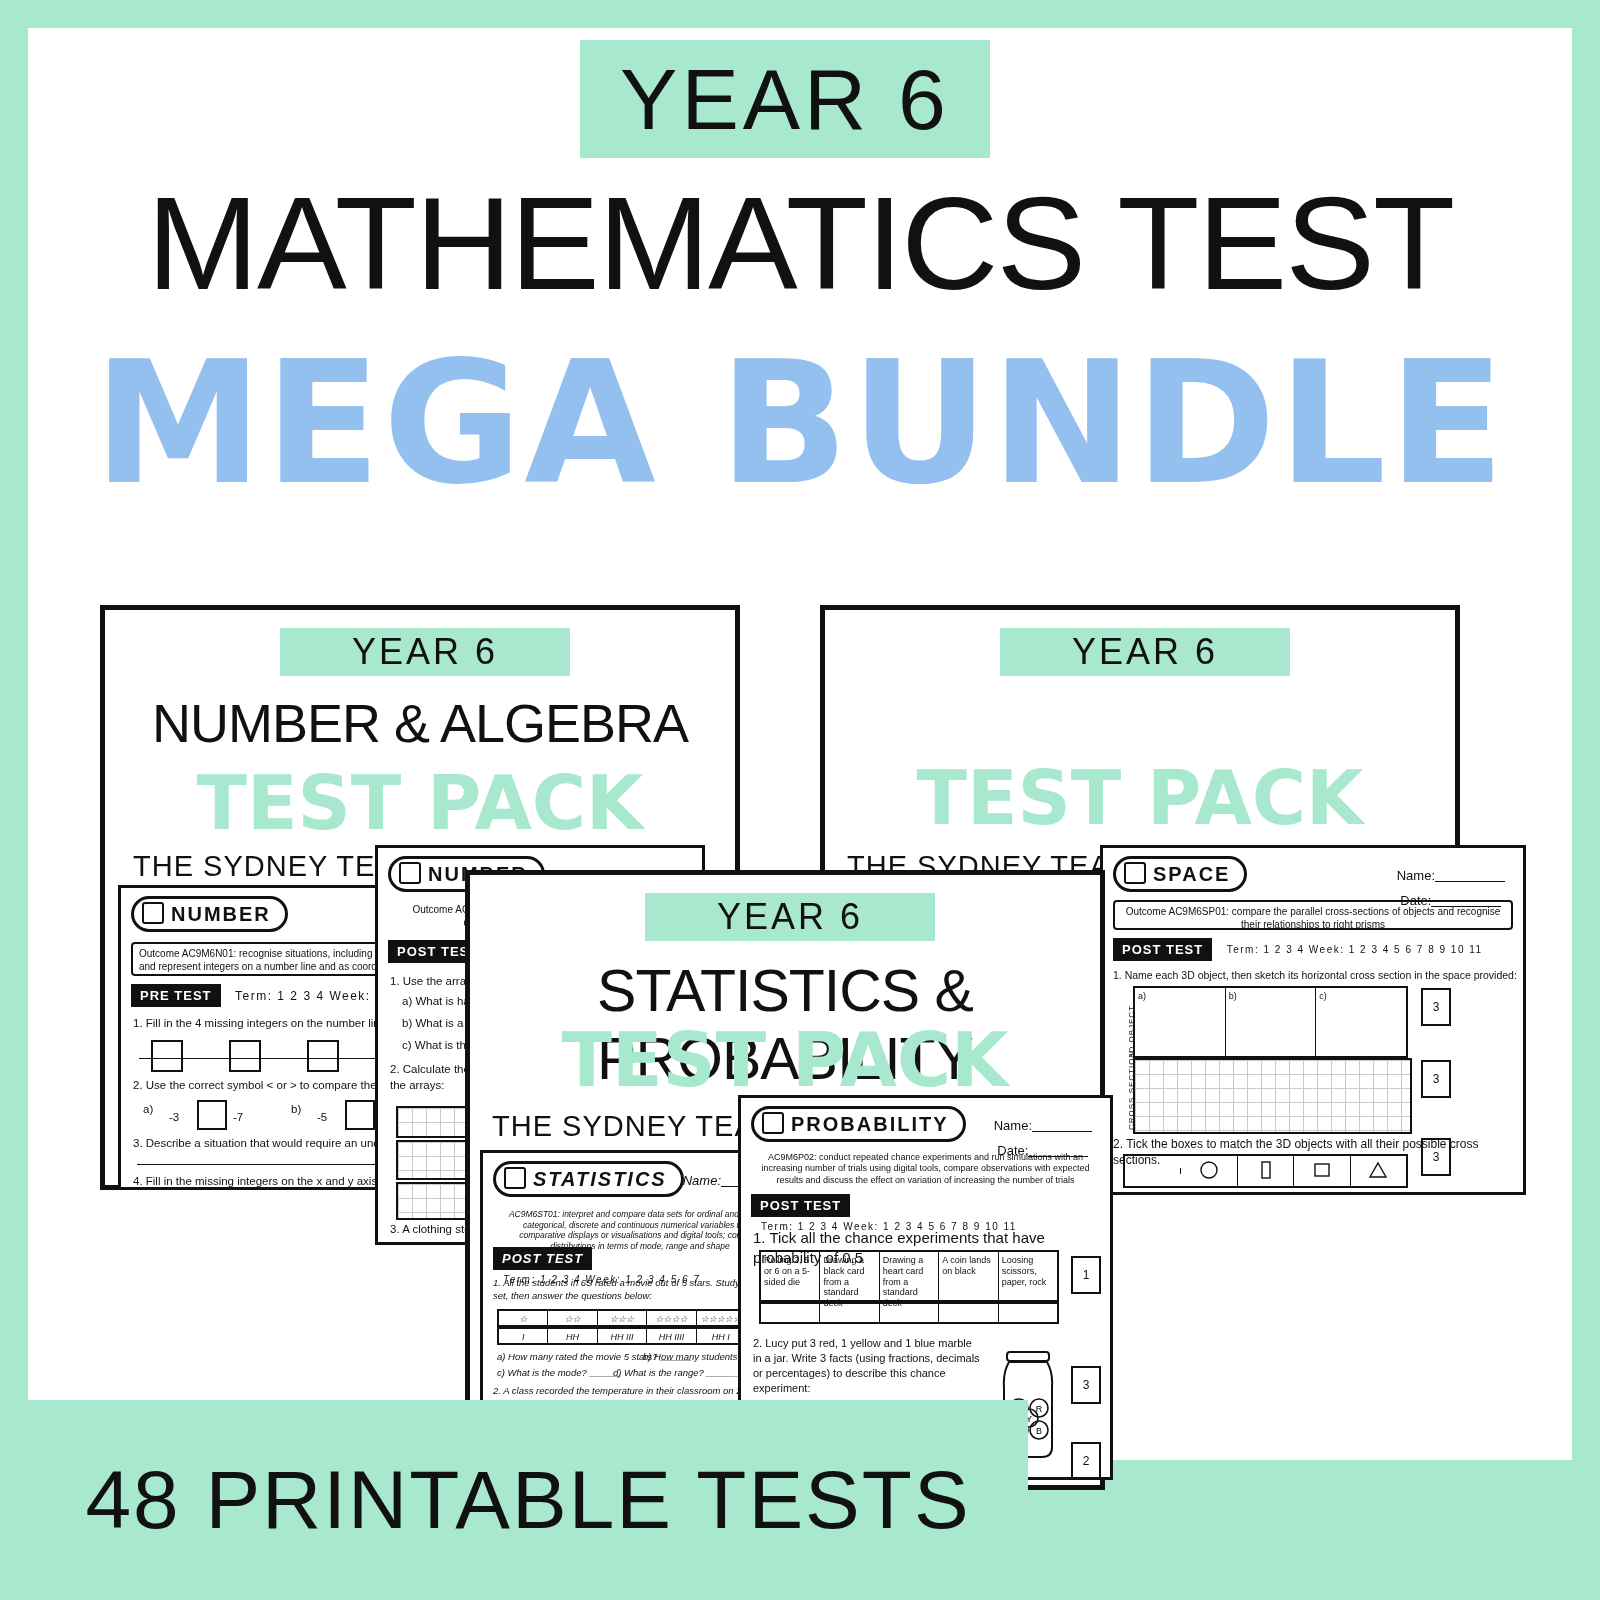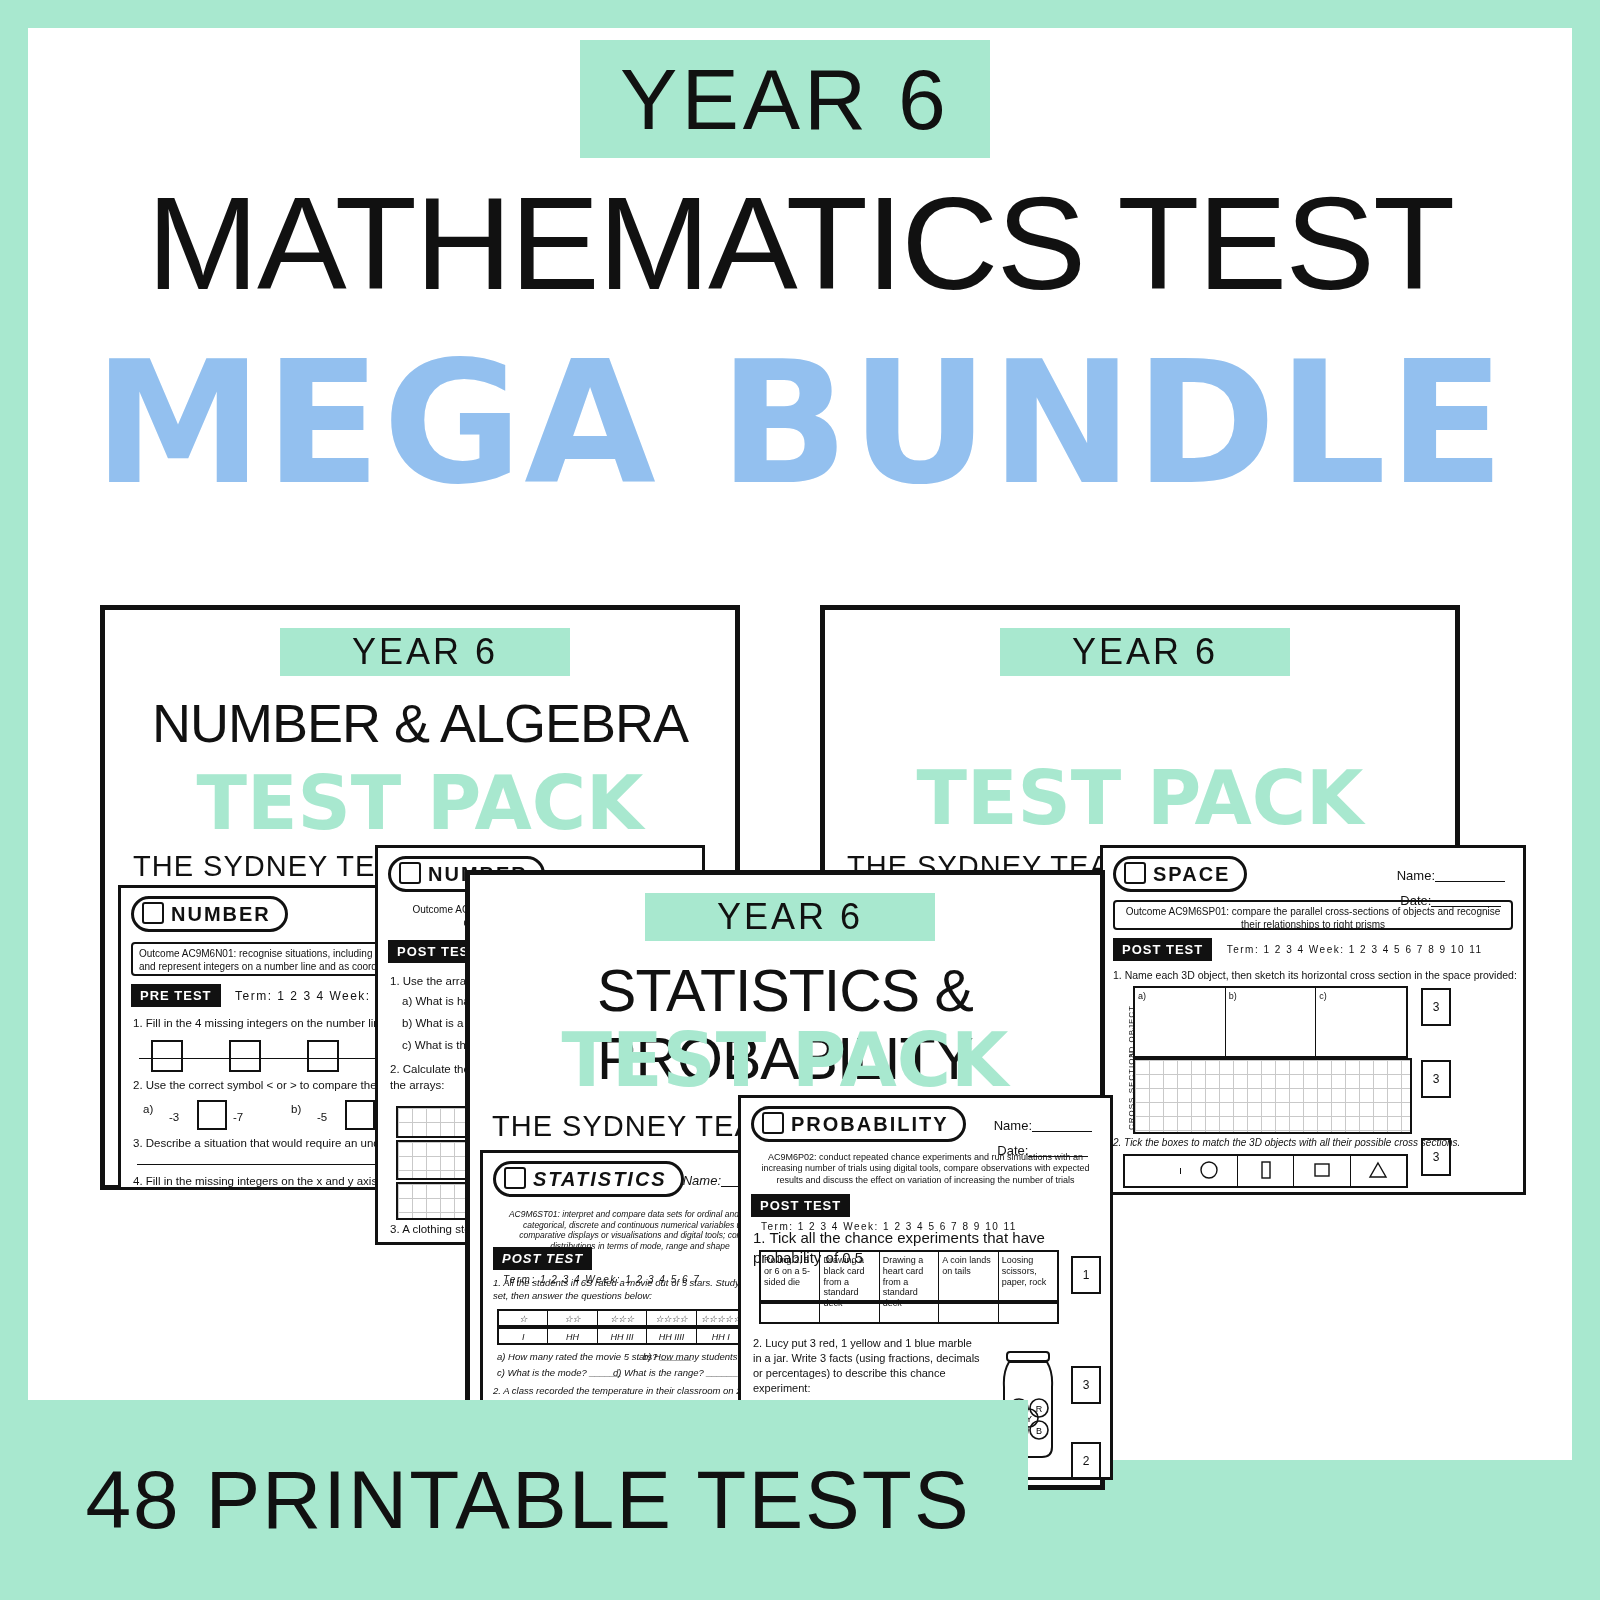--- a/index.html
+++ b/index.html
@@ -271,21 +271,21 @@
       <div>a)</div>
       <div>b)</div>
       <div>c)</div>
     </div>
     <div class="gridbox" style="left:30px;top:210px;width:275px;height:72px;"></div>
     <div class="vword" style="left:24px;top:210px;">3D OBJECT</div>
     <div class="vword" style="left:24px;top:282px;">CROSS SECTION</div>
     <div class="markbox" style="left:318px;top:140px;">3</div>
     <div class="markbox" style="left:318px;top:212px;">3</div>
     <div class="markbox" style="left:318px;top:290px;">3</div>
-    <div class="q" style="left:10px;top:288px;font-size:10px;font-style:italic;">2. Tick the boxes to match the 3D objects with all their possible cross sections.</div>
+    <div class="q" style="left:10px;top:288px;font-size:12px;">2. Tick the boxes to match the 3D objects with all their possible cross sections.</div>
     <div class="tbl" style="left:20px;top:306px;width:285px;height:34px;align-items:center;text-align:center;">
       <div></div>
       <div><svg width="22" height="22" viewBox="0 0 22 22">
             <circle cx="11" cy="11" r="8" fill="none" stroke="#111" stroke-width="1.4"></circle>
           </svg></div>
       <div><svg width="22" height="22" viewBox="0 0 22 22">
             <rect x="7" y="3" width="8" height="16" fill="none" stroke="#111" stroke-width="1.4"></rect>
           </svg></div>
       <div><svg width="22" height="22" viewBox="0 0 22 22">
             <rect x="4" y="5" width="14" height="12" fill="none" stroke="#111" stroke-width="1.4"></rect>
@@ -361,21 +361,21 @@
     <div class="outcome noborder" style="top:50px;height:36px;text-align:center;font-size:9px;">AC9M6P02: conduct repeated chance experiments and run simulations with an increasing number of trials using digital tools, compare observations with expected results and discuss the effect on variation of increasing the number of trials</div>
     <div class="testbar" style="top:96px;">
       <span class="testtag">POST TEST</span>
       <span class="termtxt" style="font-size:10px">Term: 1 2 3 4     Week: 1 2 3 4 5 6 7 8 9 10 11</span>
     </div>
     <div class="q" style="left:12px;top:130px;font-size:15px;">1. Tick all the chance experiments that have probability of 0.5</div>
     <div class="tbl" style="left:18px;top:152px;width:300px;height:52px;">
       <div>Rolling 2, 5 or 6 on a 5-sided die</div>
       <div>Drawing a black card from a standard deck</div>
       <div>Drawing a heart card from a standard deck</div>
-      <div>A coin lands on tails</div>
+      <div>A coin lands on black</div>
       <div>Loosing scissors, paper, rock</div>
     </div>
     <div class="tbl" style="left:18px;top:204px;width:300px;height:22px;">
       <div></div>
         <div></div>
         <div></div>
         <div></div>
         <div></div>
     </div>
     <div class="markbox" style="left:330px;top:158px;">1</div>

